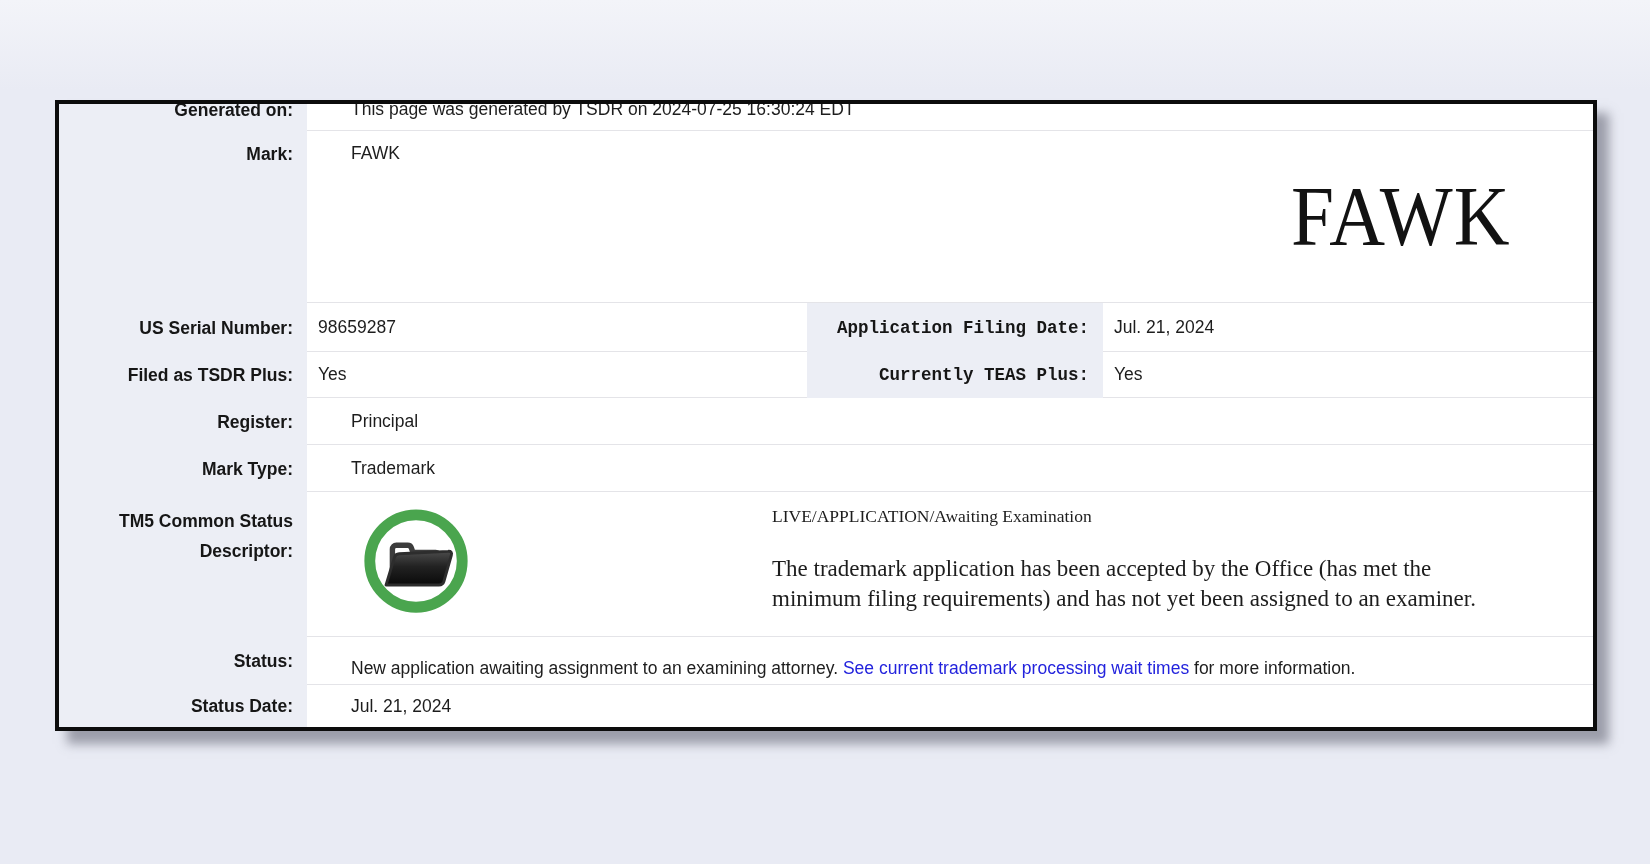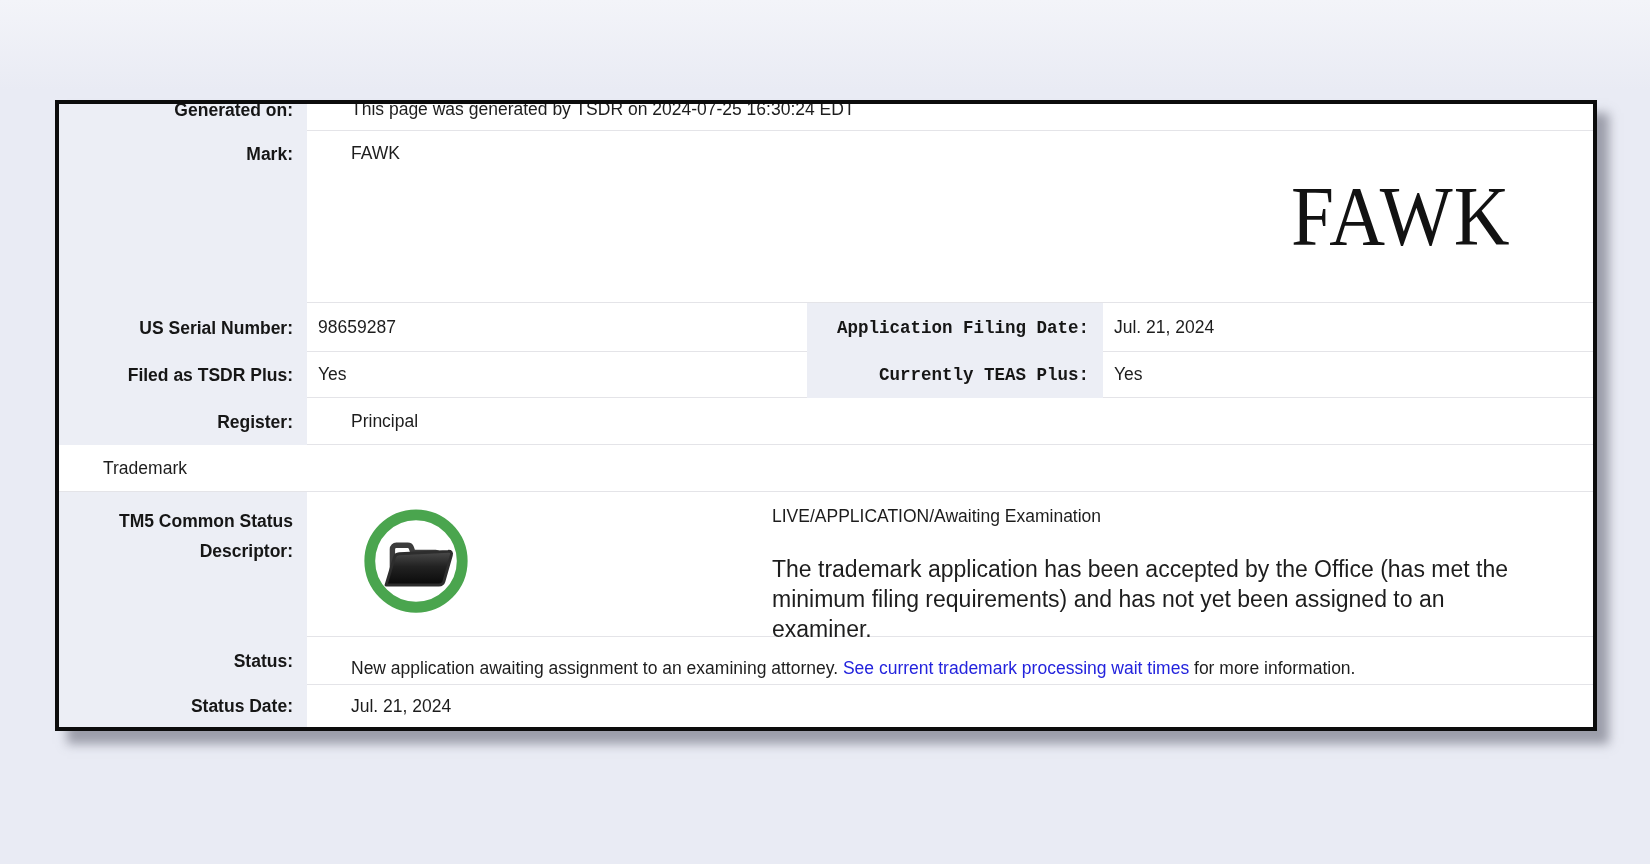--- a/index.html
+++ b/index.html
@@ -93,21 +93,21 @@
     font-family:"Liberation Serif", serif;
     font-size:84px;color:#121212;
     transform:scaleX(0.92);transform-origin:right center;
     letter-spacing:1px;
   }
 
   
   .r-tm5 .cell-label{justify-content:flex-start;padding-top:14px;line-height:30px;}
   .tm5-cell{position:relative;align-items:flex-start;padding-left:0;}
   .tm5-icon{margin:10px 0 0 6px;width:118px;height:118px;flex:0 0 auto;}
-  .tm5-text{position:absolute;left:465px;top:11px;width:745px;}
+  .tm5-text{position:absolute;left:465px;top:11px;width:745px;font-family:Liberation Serif, serif;}
   .tm5-live{font-size:17.5px;line-height:26px;margin:0 0 0 0;}
   .tm5-desc{font-size:23px;line-height:30px;margin:25px 0 0 0;max-width:740px;}
 
   .status-text{display:block;white-space:nowrap;margin-top:16px;}
   .wait-link{color:var(--link);text-decoration:none;cursor:pointer;}
 </style>
 </head>
 <body>
 
 <div class="panel">
@@ -155,20 +155,23 @@
     </div>
 
     <div class="row r-register">
       <div class="cell cell-label">
         <span>Register:</span>
       </div>
       <div class="cell cell-value full">Principal</div>
     </div>
 
     <div class="row r-marktype">
+      <div class="cell cell-label">
+        <span>Mark Type:</span>
+      </div>
       <div class="cell cell-value full">Trademark</div>
     </div>
 
     <div class="row r-tm5">
       <div class="cell cell-label">
         <span>TM5 Common Status</span>
         <span>Descriptor:</span>
       </div>
       <div class="cell cell-value full tm5-cell">
         <svg class="tm5-icon" viewBox="0 0 120 120" aria-hidden="true">

